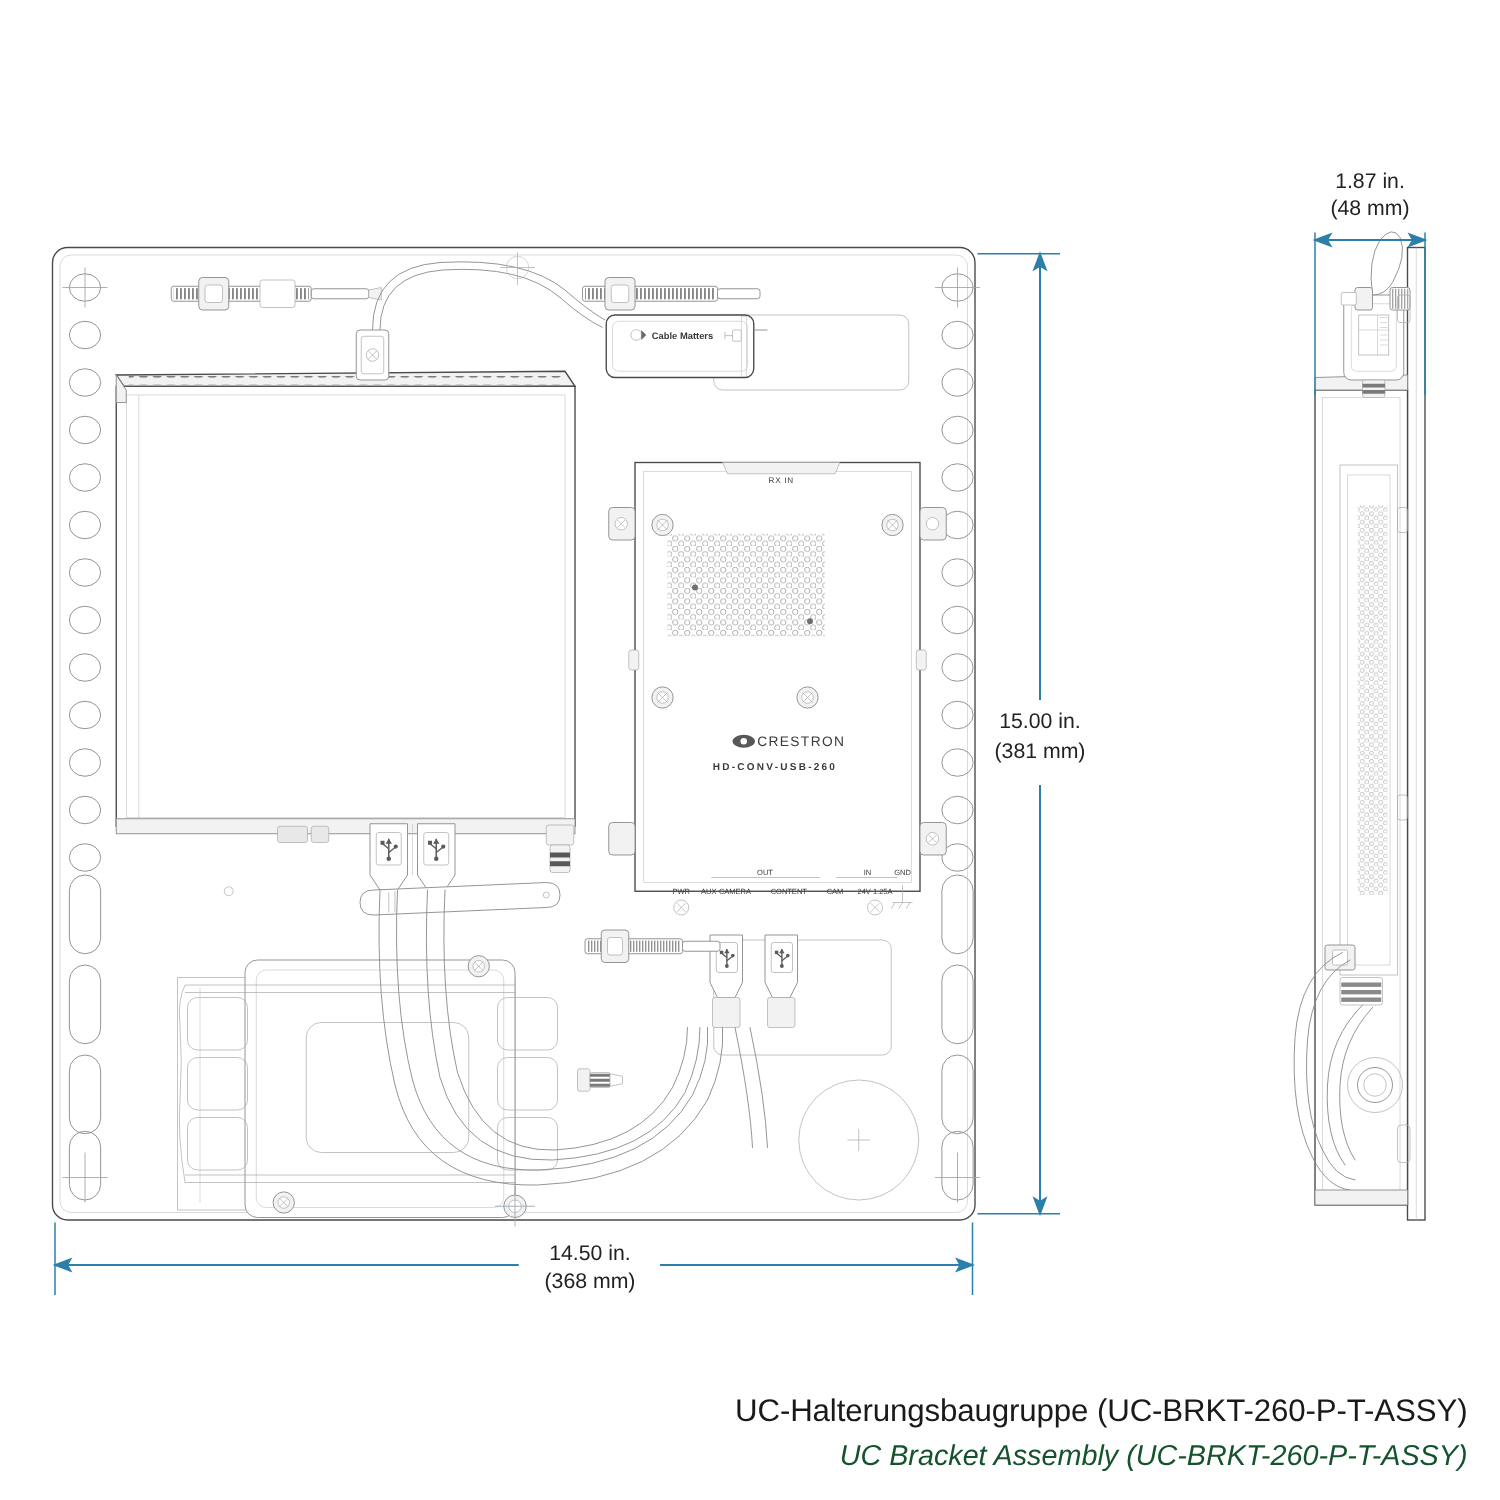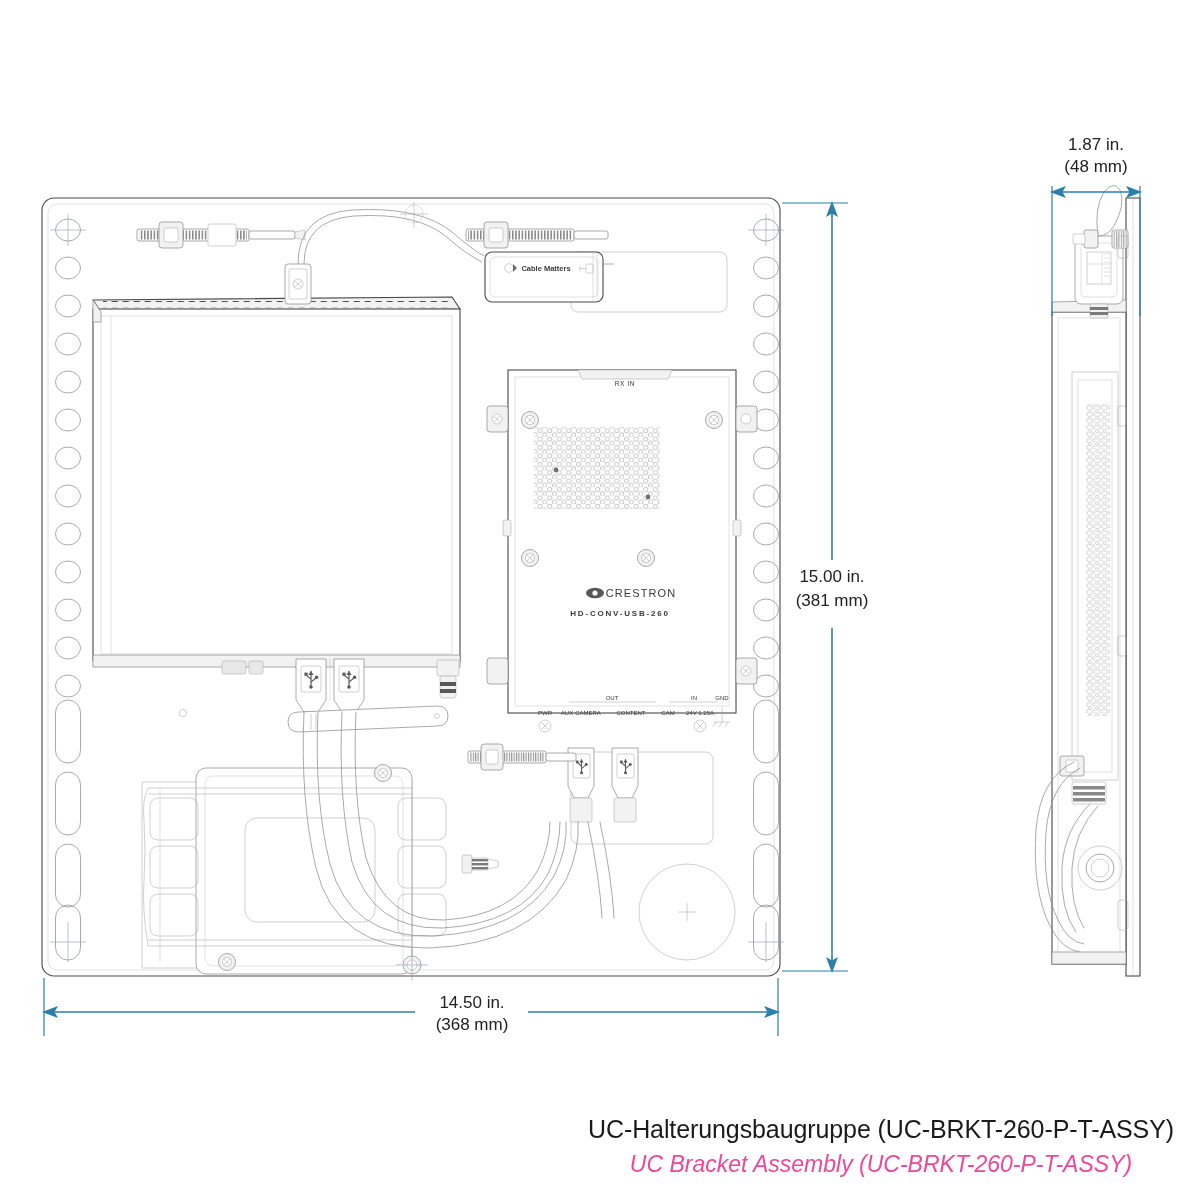--- a/index.html
+++ b/index.html
@@ -45,34 +45,34 @@
   .microtext {
     font-family: "Liberation Sans", sans-serif;
     fill: #3a3a3a;
     text-anchor: middle;
   }
   
   #captions {
     position: absolute;
     right: 26px;
     bottom: 22px;
-    text-align: center;
+    text-align: right;
   }
   .cap-de {
     font-family: "Liberation Sans", sans-serif;
     font-size: 25px;
     color: #1a1a1a;
     letter-spacing: -0.1px;
     white-space: nowrap;
   }
   .cap-en {
     font-family: "Liberation Sans", sans-serif;
     font-size: 23px;
     font-style: italic;
-    color: #ec4899;
+    color: #14532d;
     margin-top: 7px;
     white-space: nowrap;
   }
 </style>
 </head>
 <body>
 
 <div id="page">
 
   <svg class="drawing" viewBox="0 0 1200 1200">

